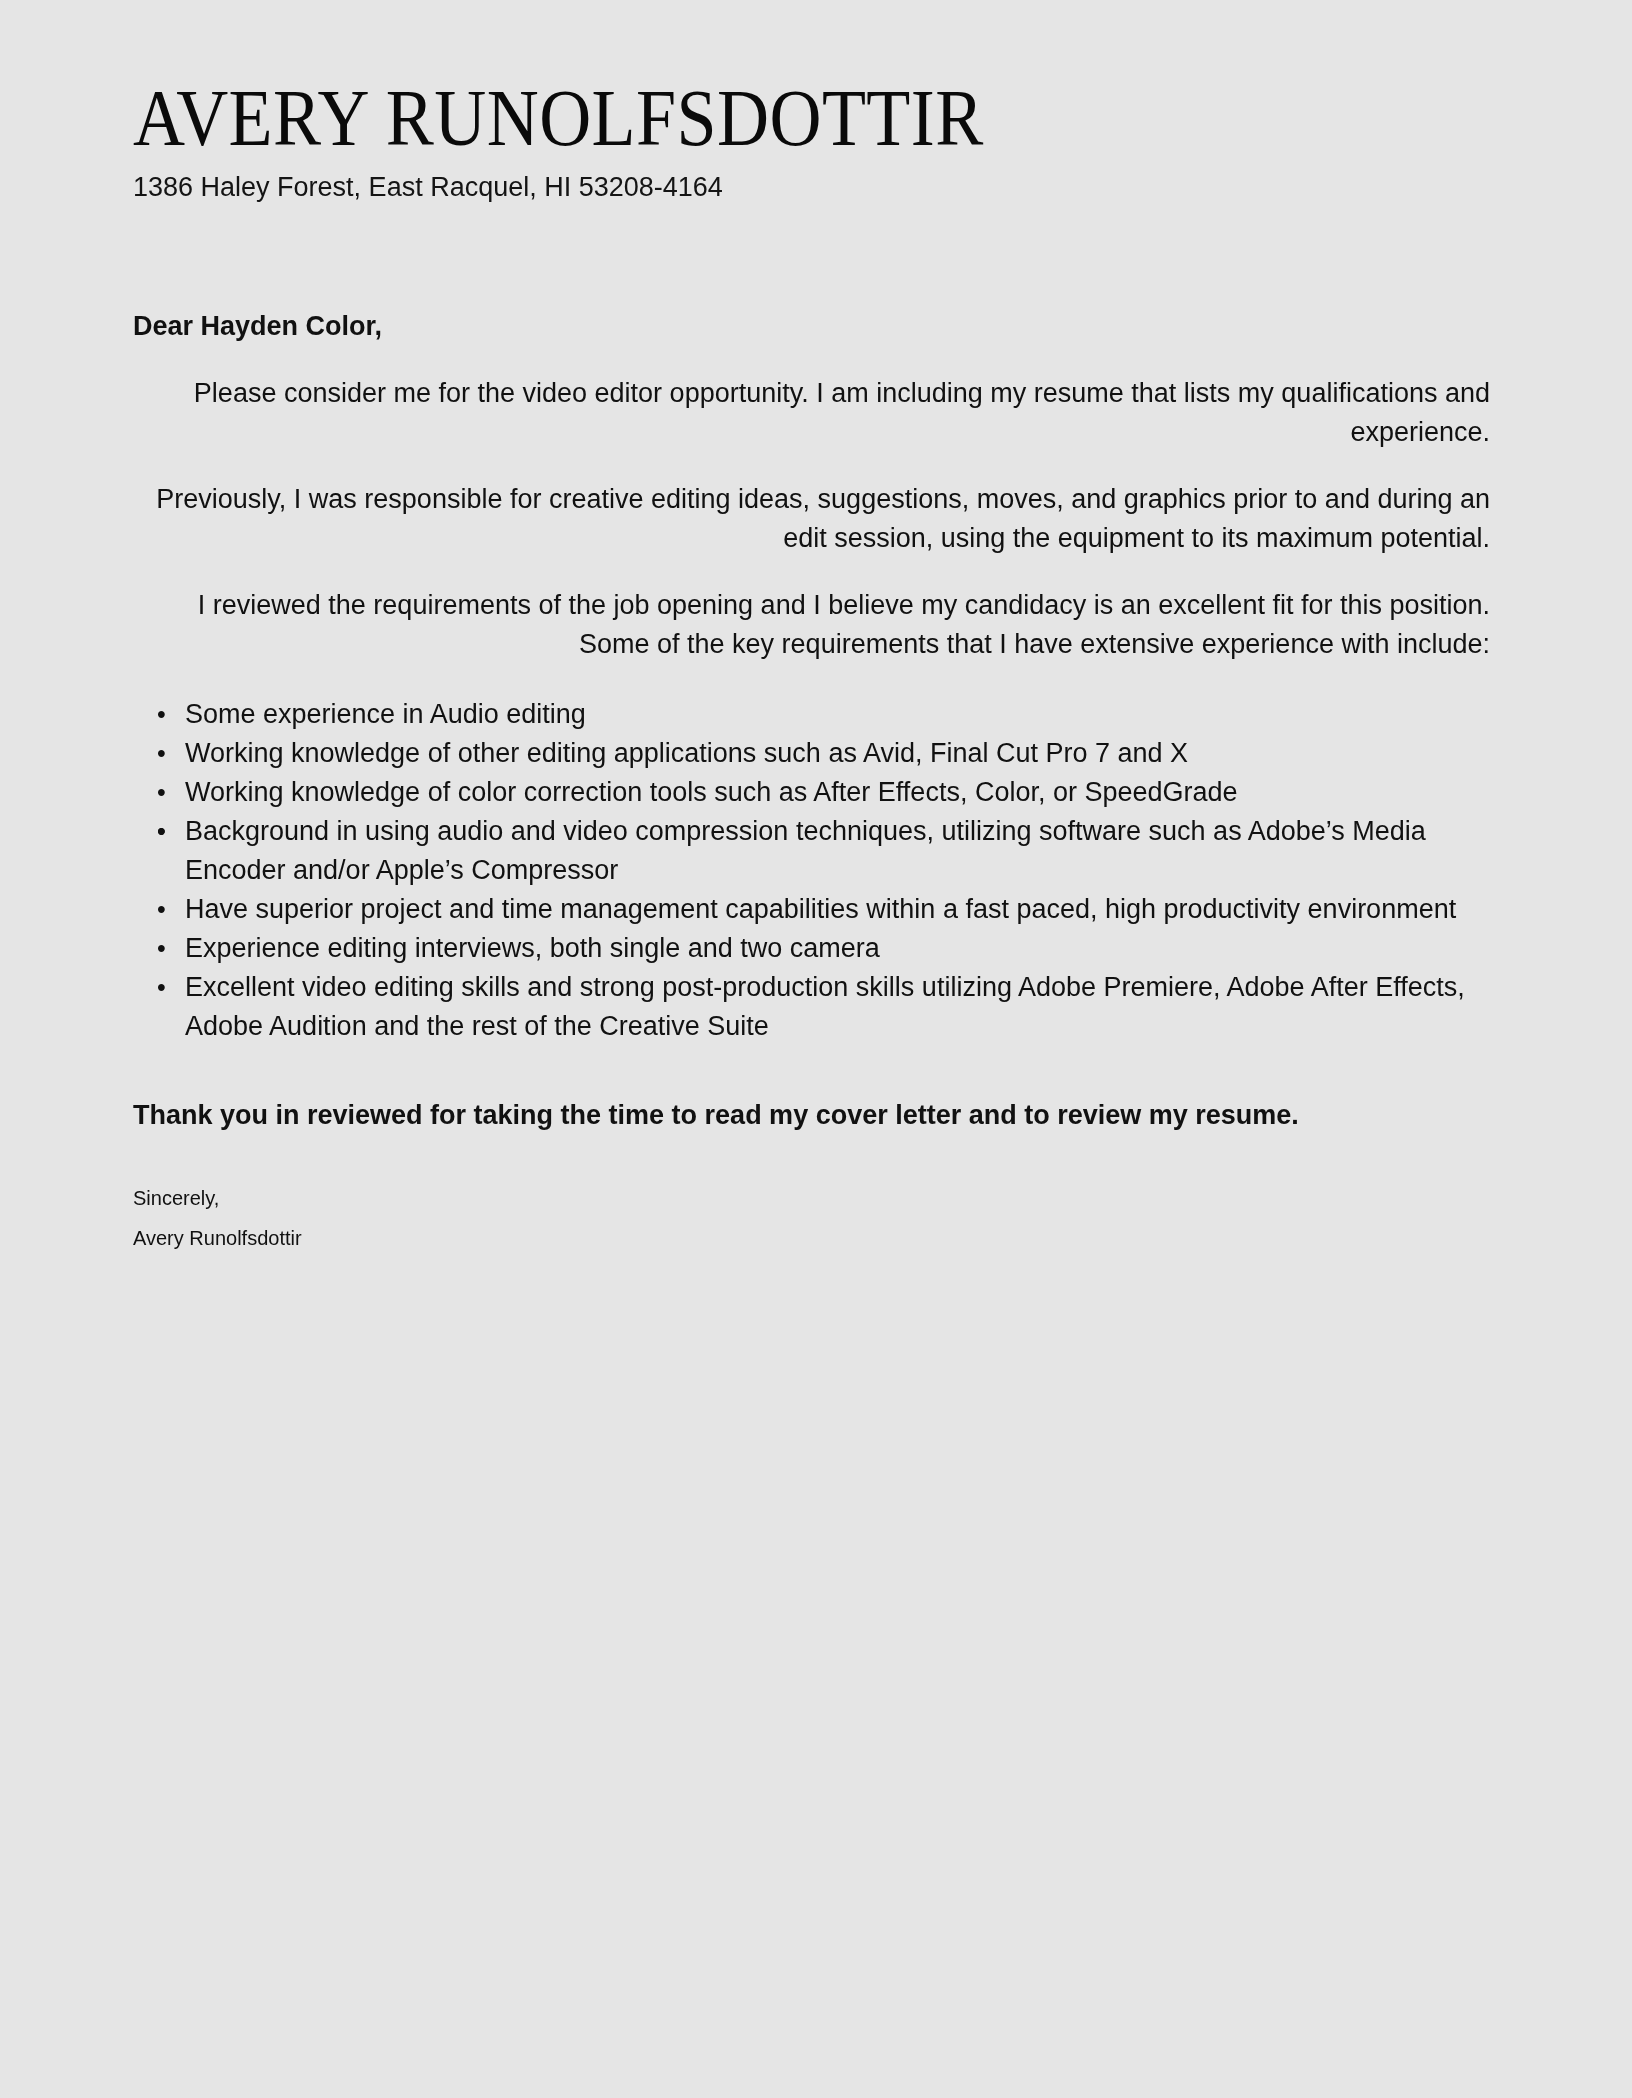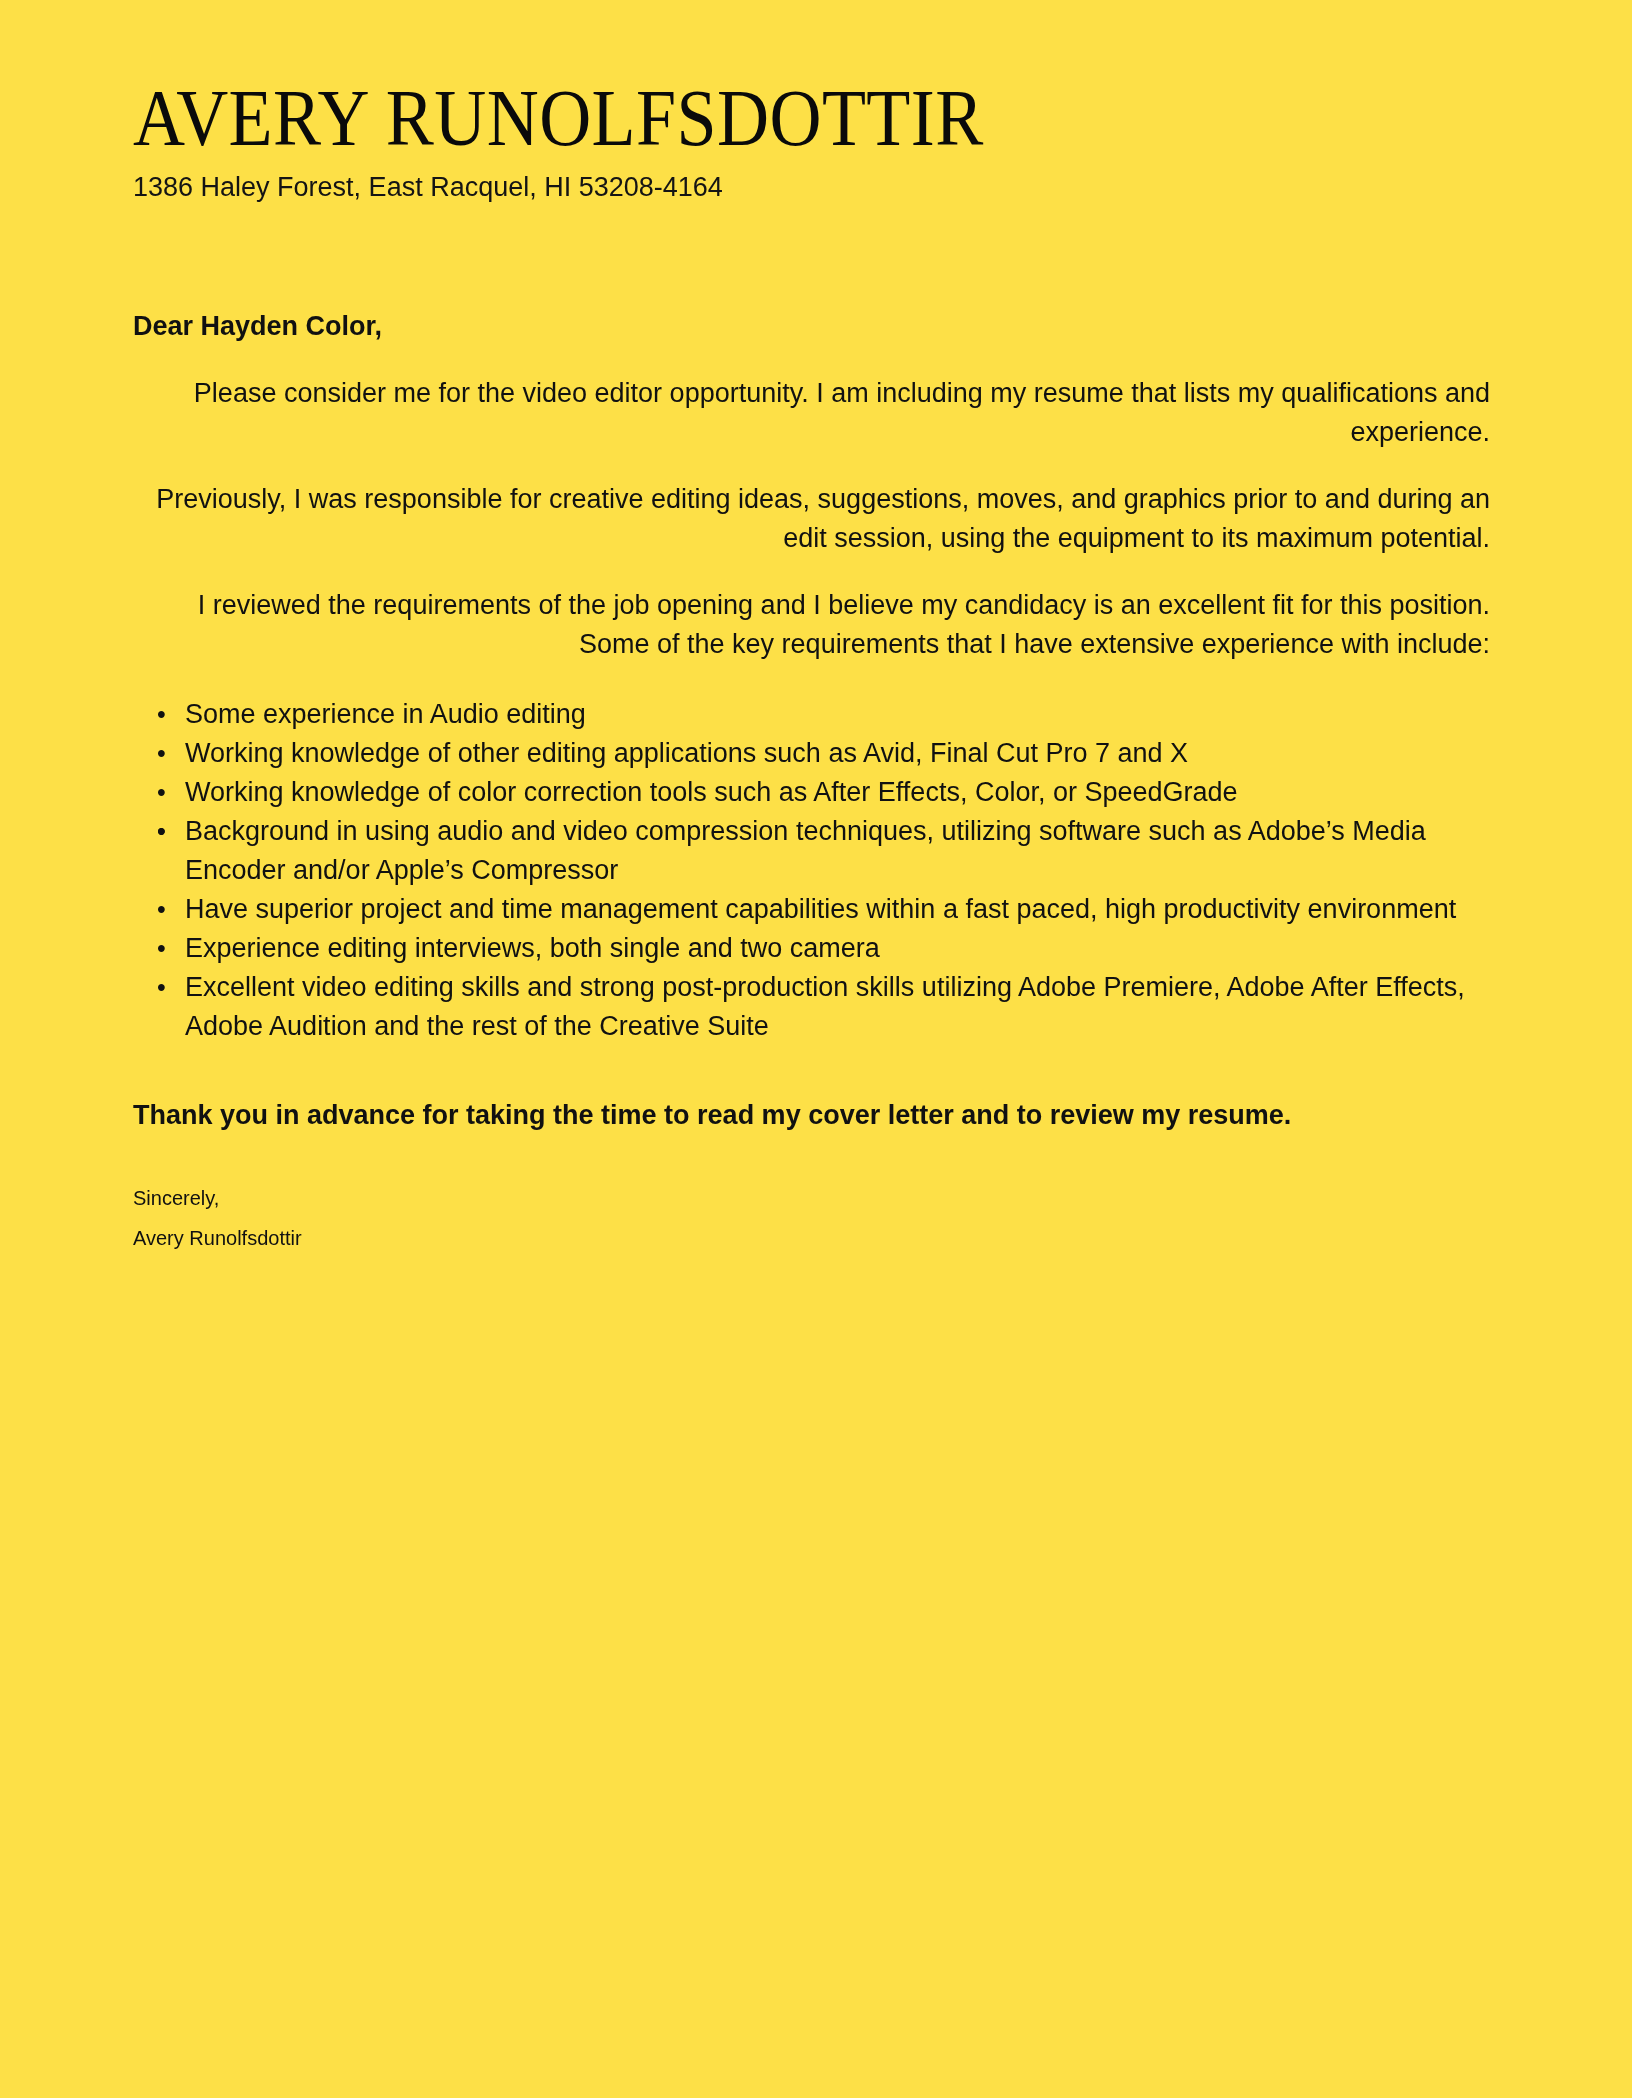--- a/index.html
+++ b/index.html
@@ -7,21 +7,21 @@
   body {
     width: 1632px;
     height: 2098px;
     font-family: "Liberation Sans", sans-serif;
     color: #111111;
     overflow: hidden;
   }
   .page {
     width: 1632px;
     height: 2098px;
-    background: #fde047;
+    background: #e5e5e5;
     padding: 78px 142px 0 133px;
   }
   .applicant-name {
     font-family: "Liberation Serif", serif;
     font-weight: 400;
     font-size: 80px;
     line-height: 1.0;
     color: #0a0a0a;
     white-space: nowrap;
     display: inline-block;
@@ -127,21 +127,21 @@
       <li>
         <span class="bullet">•</span>
         <span>Experience editing interviews, both single and two camera</span>
       </li>
       <li>
         <span class="bullet">•</span>
         <span>Excellent video editing skills and strong post-production skills utilizing Adobe Premiere, Adobe After Effects, Adobe Audition and the rest of the Creative Suite</span>
       </li>
     </ul>
 
-    <p class="closing-statement">Thank you in advance for taking the time to read my cover letter and to review my resume.</p>
+    <p class="closing-statement">Thank you in reviewed for taking the time to read my cover letter and to review my resume.</p>
 
     <p class="signoff">
       <span>Sincerely,</span><br>
       <span>Avery Runolfsdottir</span>
     </p>
 
   </main>
 
 </div>
 

